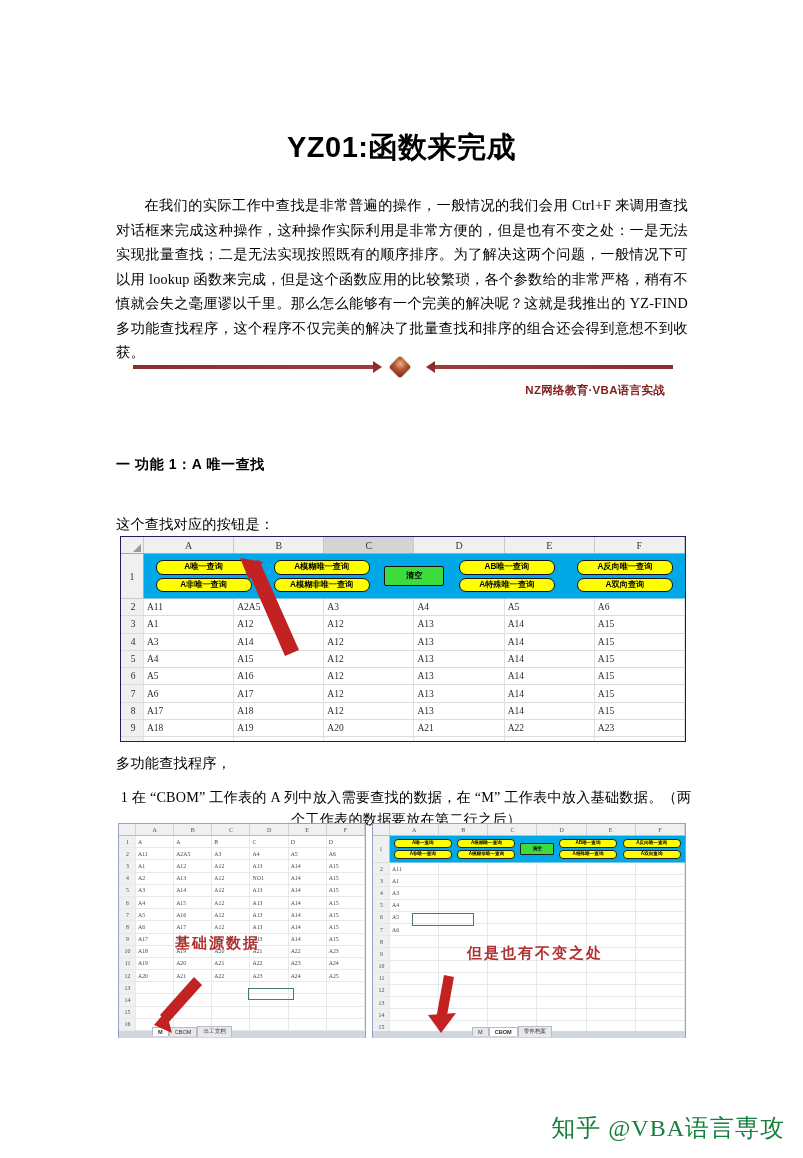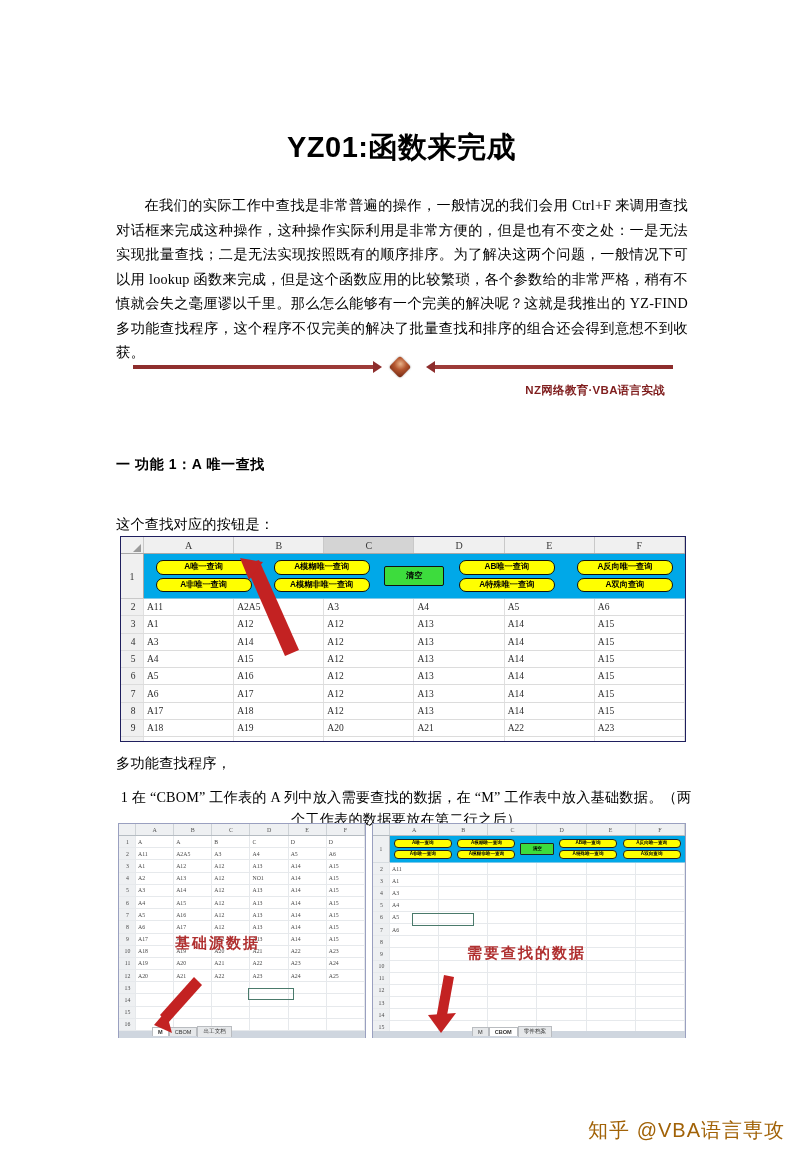--- a/index.html
+++ b/index.html
@@ -373,23 +373,23 @@
     background: rgba(255,255,255,0);
   }
   .selbox-left  { left: 248px; top: 988px; width: 44px; height: 10px; }
   .selbox-right { left: 412px; top: 913px; width: 60px; height: 11px; }
 
   
   .watermark {
     position: absolute;
     right: 18px;
     bottom: 14px;
-    font-family: Liberation Sans, sans-serif;
-    font-size: 20px;
-    color: #a16207;
+    font-family: Liberation Serif, serif;
+    font-size: 24px;
+    color: #15803d;
     letter-spacing: 1px;
     white-space: nowrap;
   }
 </style>
 </head>
 <body>
 
 <div class="page">
 
   <div class="doc-title">YZ01:函数来完成</div>
@@ -893,21 +893,21 @@
             <td></td>
         <td></td>
             <td></td>
         <td></td>
             <td></td>
       </tr>
 
     </tbody>
       </table>
   </div>
-  <div class="annot annot-right">需要查找的数据</div>
+  <div class="annot annot-right">但是也有不变之处</div>
   <div class="selbox selbox-right"></div>
   <div class="statusbar sb-right"></div>
   <div class="sheettabs tabs-right">
     <div class="tab">M</div>
     <div class="tab active">CBOM</div>
     <div class="tab">零件档案</div>
   </div>
   <svg class="arrow3" viewBox="0 0 50 60">
     <polygon points="26,0 36,2 28,46 18,44" fill="#c32222"></polygon>
     <polygon points="23,58 10,40 38,38" fill="#c32222"></polygon>

